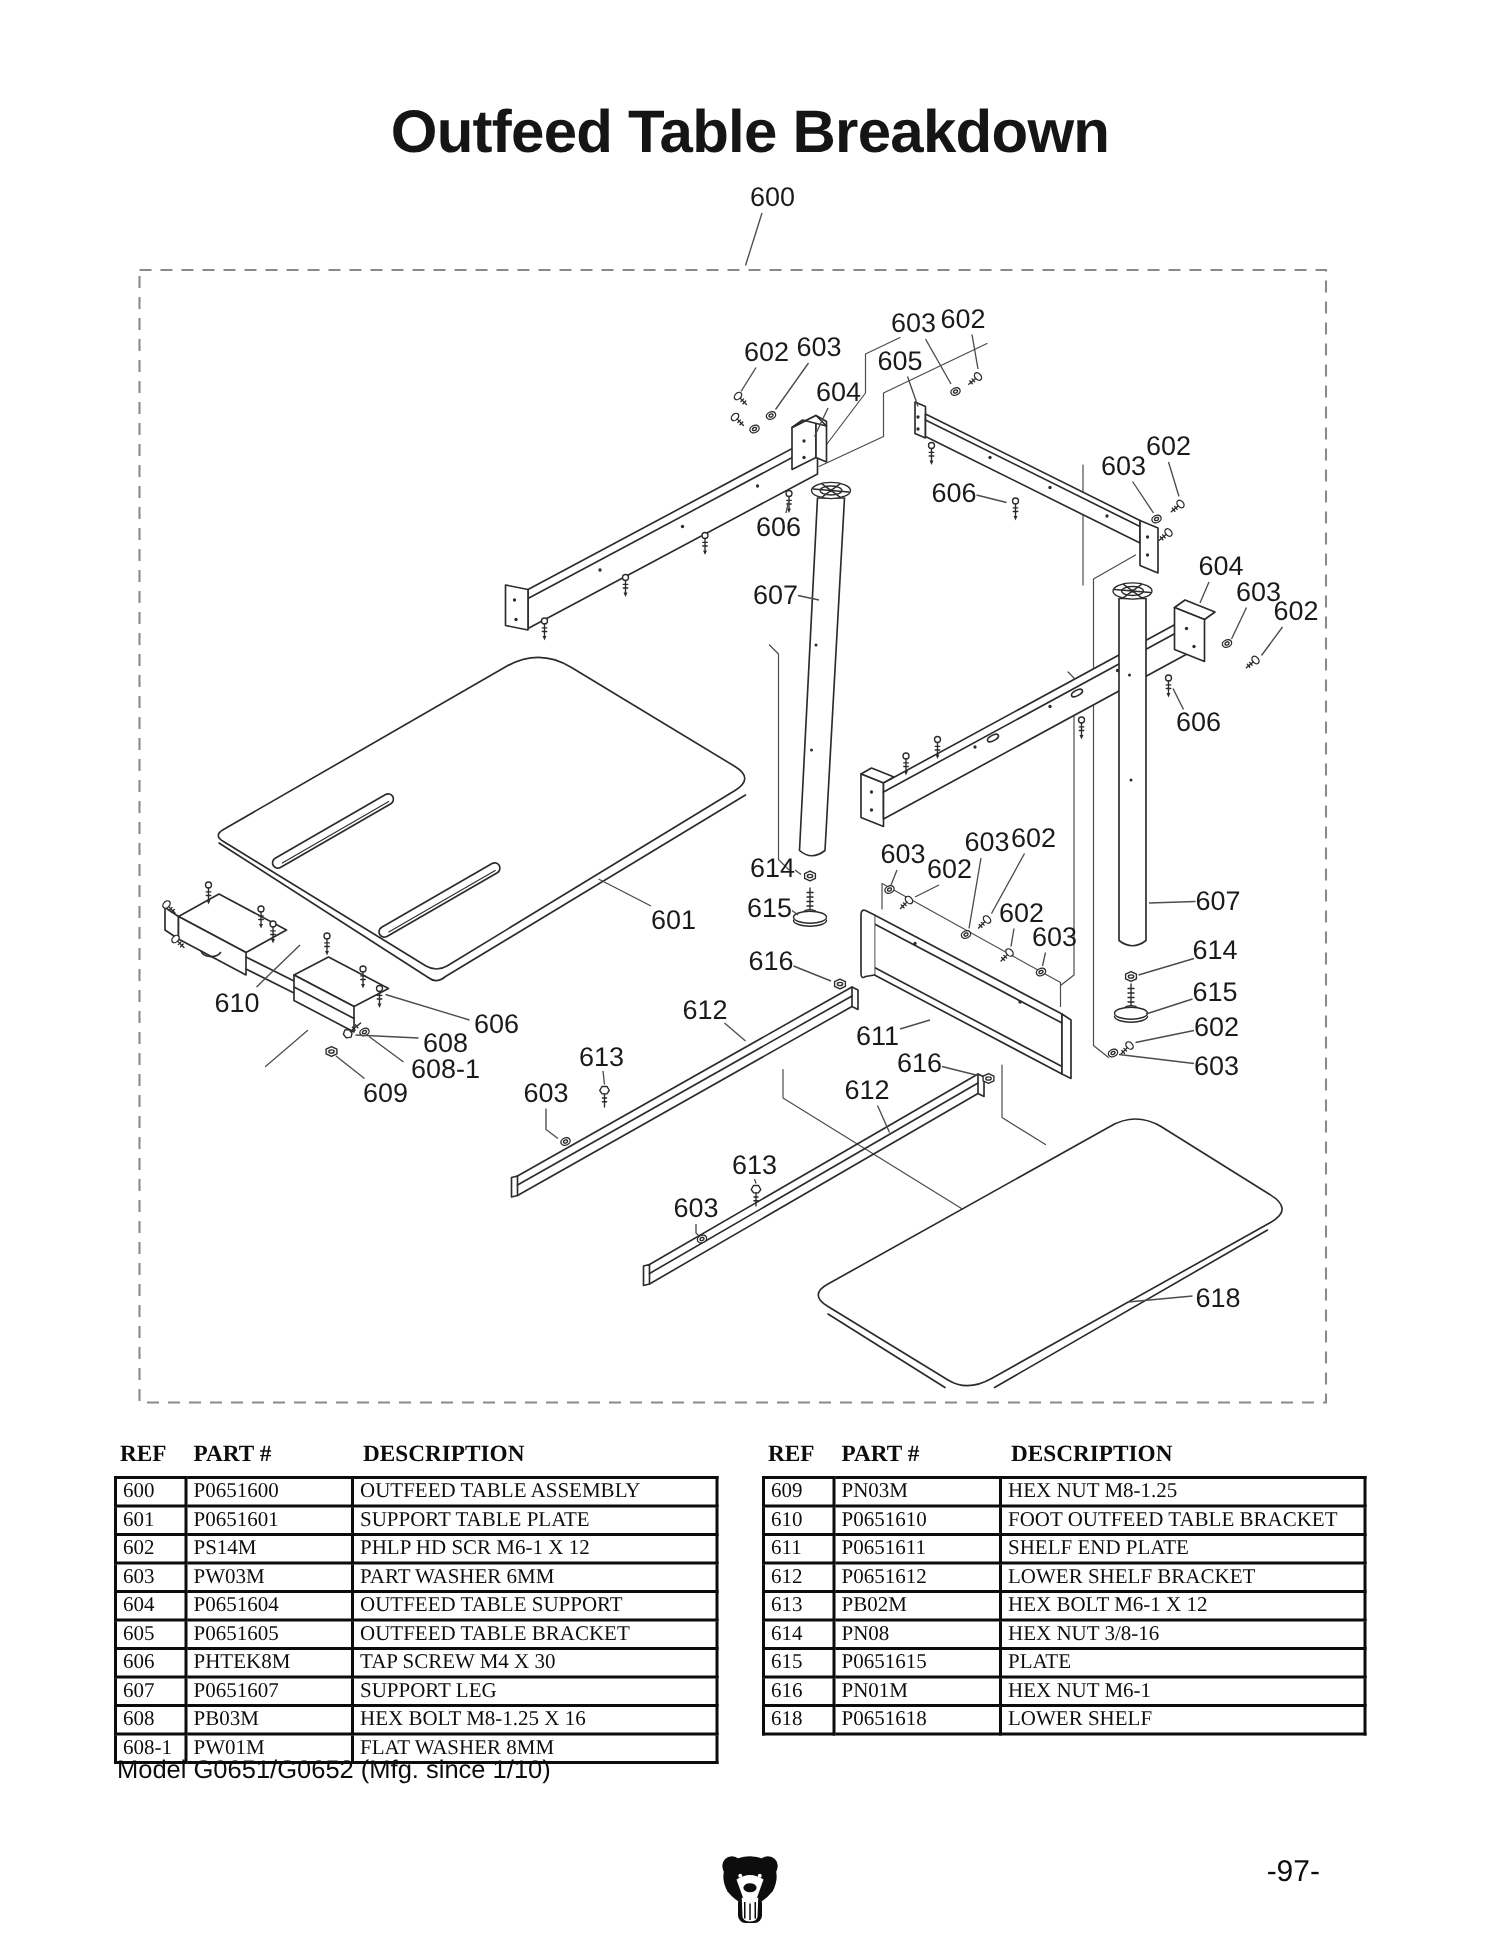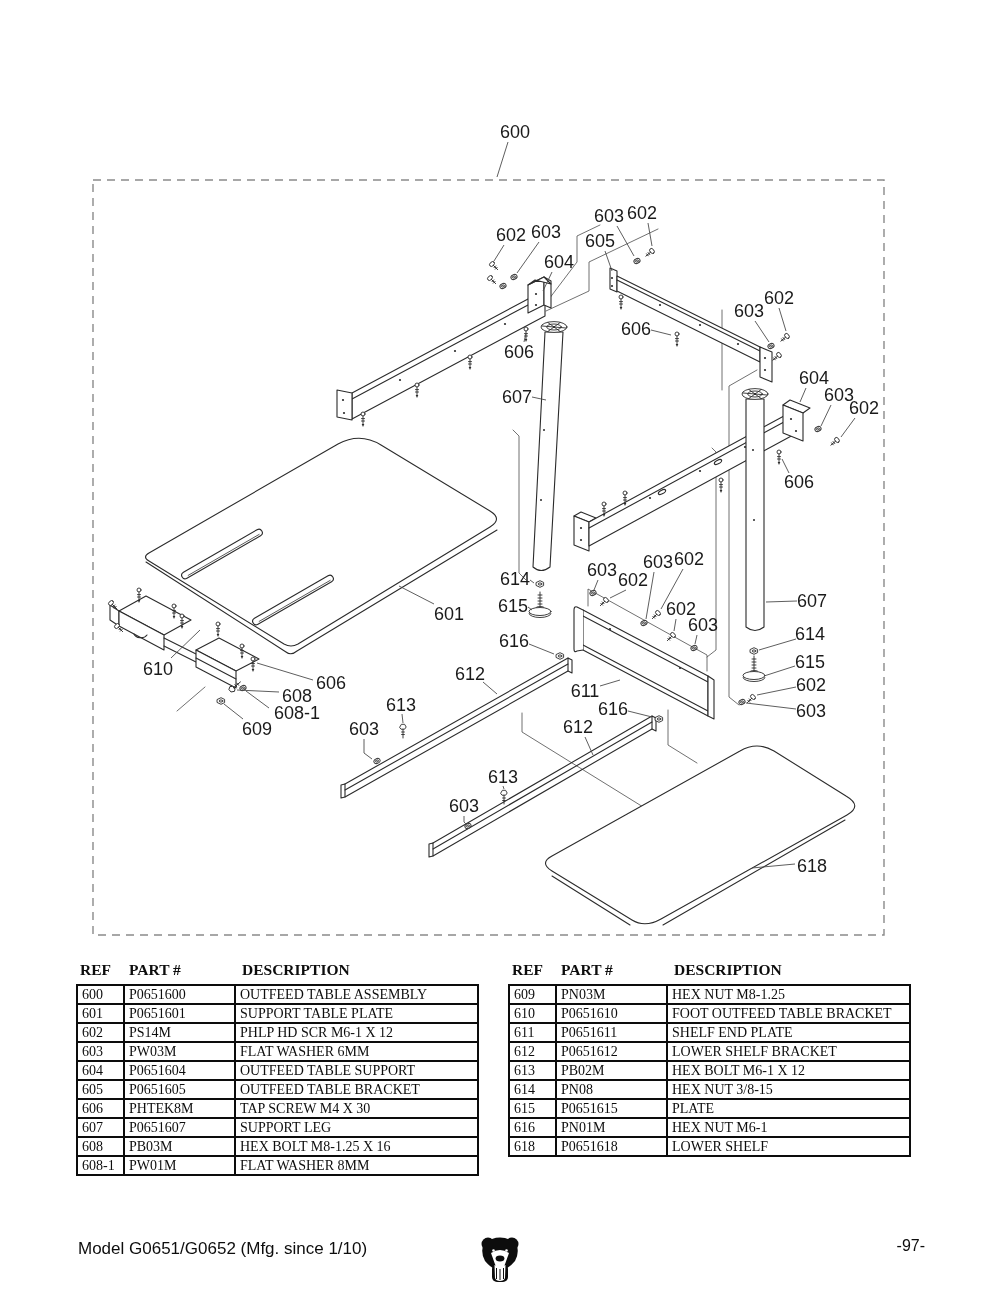--- a/index.html
+++ b/index.html
@@ -9,29 +9,30 @@
          font-size:40px;font-weight:bold;letter-spacing:-0.5px;color:#151515;}
   svg text{font-family:"Liberation Sans",sans-serif;font-size:18px;fill:#1a1a1a;}
   .ptable{position:absolute;font-family:Liberation Serif, serif;}
   .ptable .hd{display:flex;font-weight:bold;font-size:15.5px;margin:0 0 5px 0;color:#0d0d0d;}
   .ptable .hd .h0{width:47px;padding-left:4px;}
   .ptable .hd .h1{width:109px;padding-left:2px;}
   .ptable .hd .h2{padding-left:4px;}
   .ptable table{border-collapse:collapse;table-layout:fixed;width:100%;}
   .ptable td{border:2px solid #0c0c0c;font-size:14px;padding:1px 4px 0 4px;height:16px;
              white-space:nowrap;overflow:hidden;color:#0d0d0d;}
-  .footer-model{position:absolute;left:78px;top:1239px;font-size:17px;color:#0d0d0d;}
-  .footer-page{position:absolute;left:855px;top:1237px;width:70px;text-align:right;font-size:16px;color:#0d0d0d;}
+  .footer-model{position:absolute;left:78px;top:1170px;font-size:17px;color:#0d0d0d;}
+  .footer-page{position:absolute;left:810px;top:1237px;width:70px;text-align:right;font-size:20px;color:#0d0d0d;}
   .logo{position:absolute;left:477px;top:1234px;}
 </style>
 </head>
 <body>
 
 <div class="page">
 
+  <div class="title">Outfeed Table Breakdown</div>
 
   <svg style="position:absolute;left:0;top:110px;" width="1000" height="850" viewBox="0 110 1000 850">
     <defs>
       <g id="g-tap" stroke="#2b2b2b" stroke-width="0.9" fill="none">
         <circle cx="0" cy="0" r="2" fill="#fff"></circle>
           <line x1="0" y1="2" x2="0" y2="10"></line>
         <line x1="-1.5" y1="4.6" x2="1.5" y2="4.6"></line>
           <line x1="-1.5" y1="7" x2="1.5" y2="7"></line>
         <path d="M-1.3,10 L0,13 L1.3,10 Z" fill="#2b2b2b" stroke="none"></path>
       </g>
@@ -391,21 +392,21 @@
             <td>SUPPORT TABLE PLATE</td>
           </tr>
           <tr>
             <td>602</td>
             <td>PS14M</td>
             <td>PHLP HD SCR M6-1 X 12</td>
           </tr>
           <tr>
             <td>603</td>
             <td>PW03M</td>
-            <td>FLAT WASHER 6MM</td>
+            <td>PART WASHER 6MM</td>
           </tr>
           <tr>
             <td>604</td>
             <td>P0651604</td>
             <td>OUTFEED TABLE SUPPORT</td>
           </tr>
           <tr>
             <td>605</td>
             <td>P0651605</td>
             <td>OUTFEED TABLE BRACKET</td>
@@ -467,21 +468,21 @@
             <td>LOWER SHELF BRACKET</td>
           </tr>
           <tr>
             <td>613</td>
             <td>PB02M</td>
             <td>HEX BOLT M6-1 X 12</td>
           </tr>
           <tr>
             <td>614</td>
             <td>PN08</td>
-            <td>HEX NUT 3/8-15</td>
+            <td>HEX NUT 3/8-16</td>
           </tr>
           <tr>
             <td>615</td>
             <td>P0651615</td>
             <td>PLATE</td>
           </tr>
           <tr>
             <td>616</td>
             <td>PN01M</td>
             <td>HEX NUT M6-1</td>

